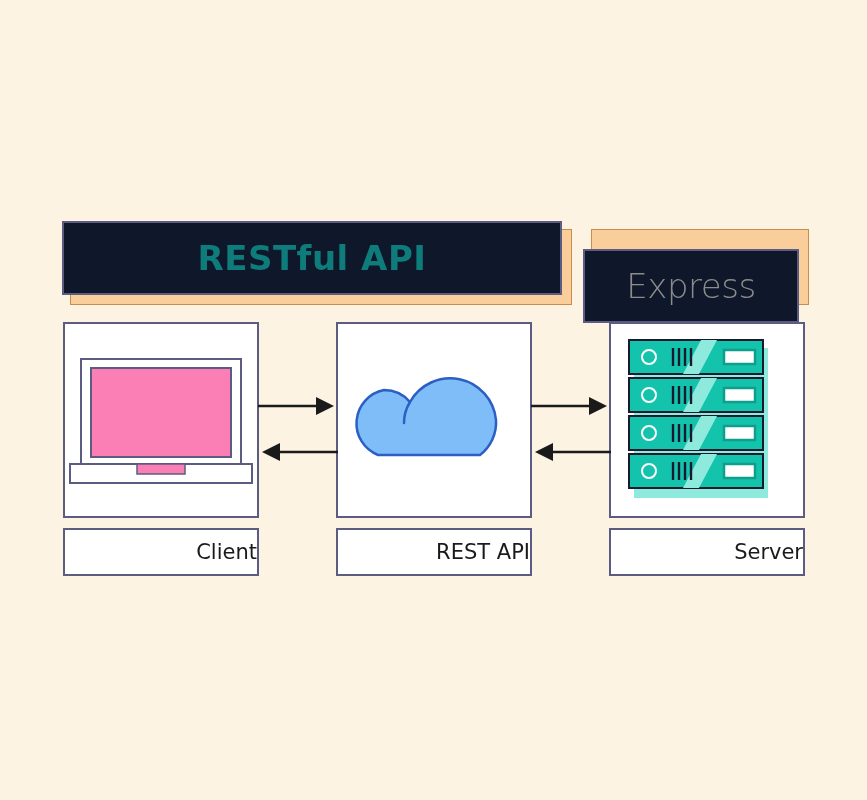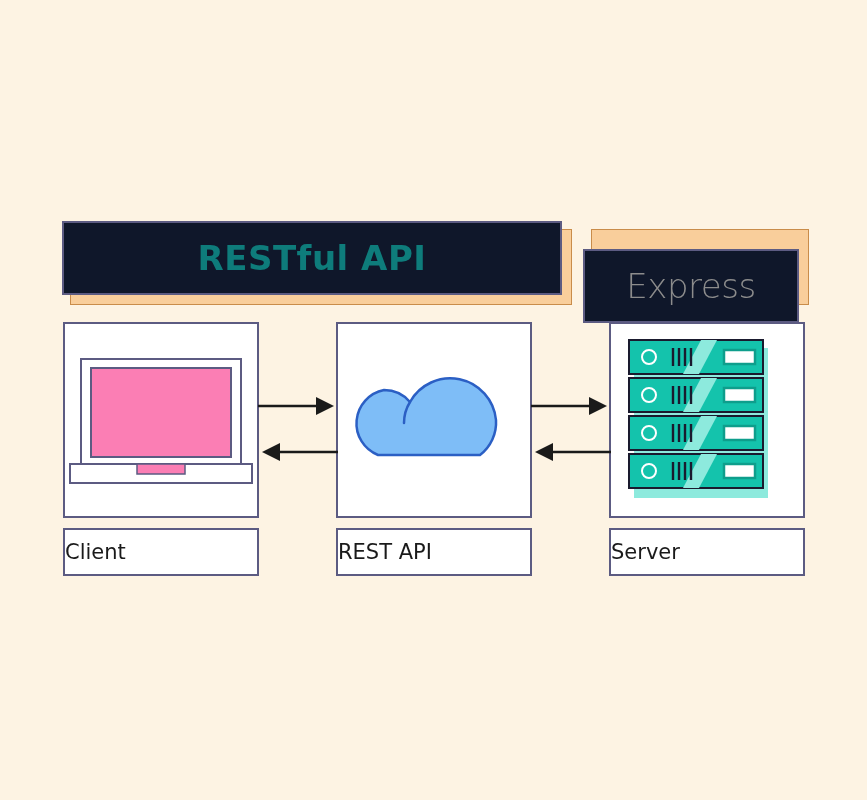--- a/index.html
+++ b/index.html
@@ -119,21 +119,21 @@
   .label-box {
     position: absolute;
     background: #FFFFFF;
     border: 2px solid #5C5B82;
     box-sizing: border-box;
     top: 528px;
     width: 196px;
     height: 48px;
     display: flex;
     align-items: center;
-    justify-content: flex-start;
+    justify-content: flex-end;
   }
   #label-client { left: 63px; }
   #label-api    { left: 336px; }
   #label-server { left: 609px; }
   .label-text {
     color: #1A1A1A;
     font-size: 21px;
     font-family: "DejaVu Sans", sans-serif;
   }
 

